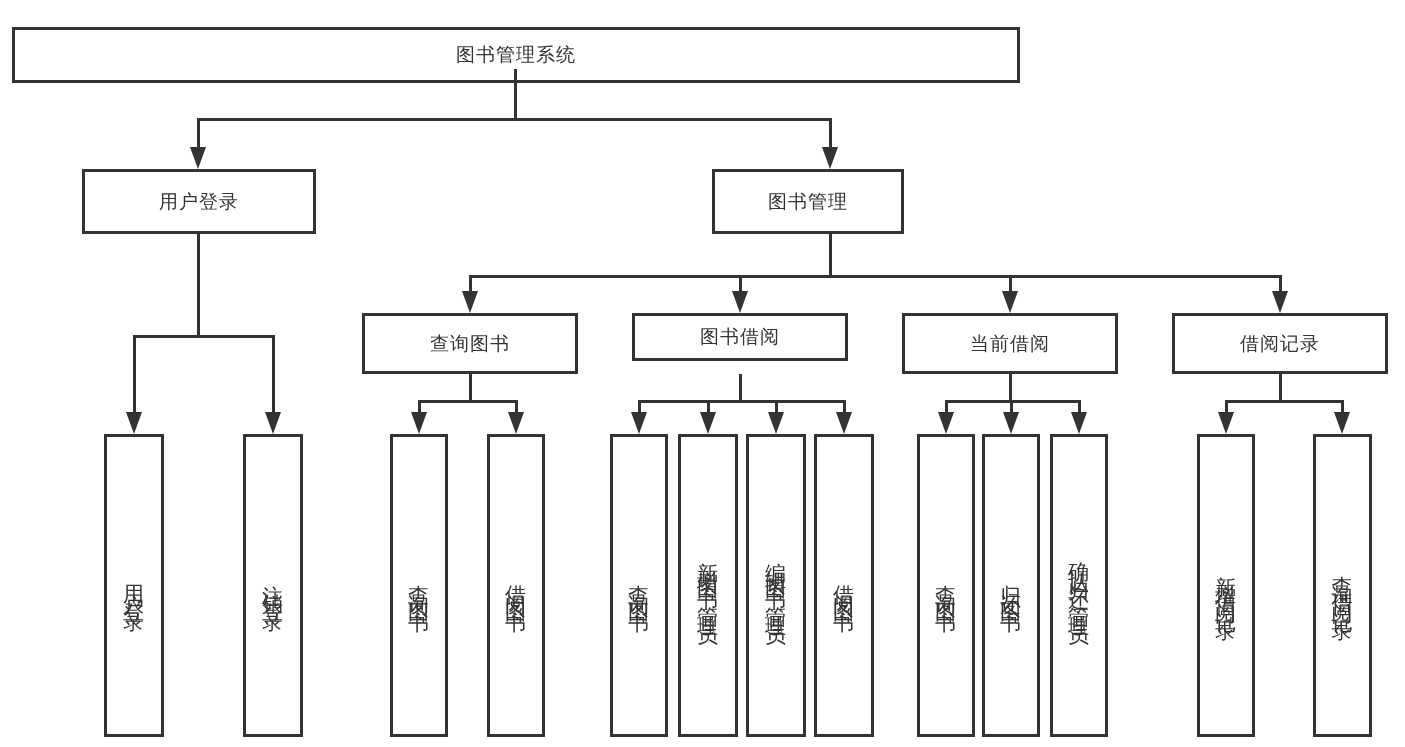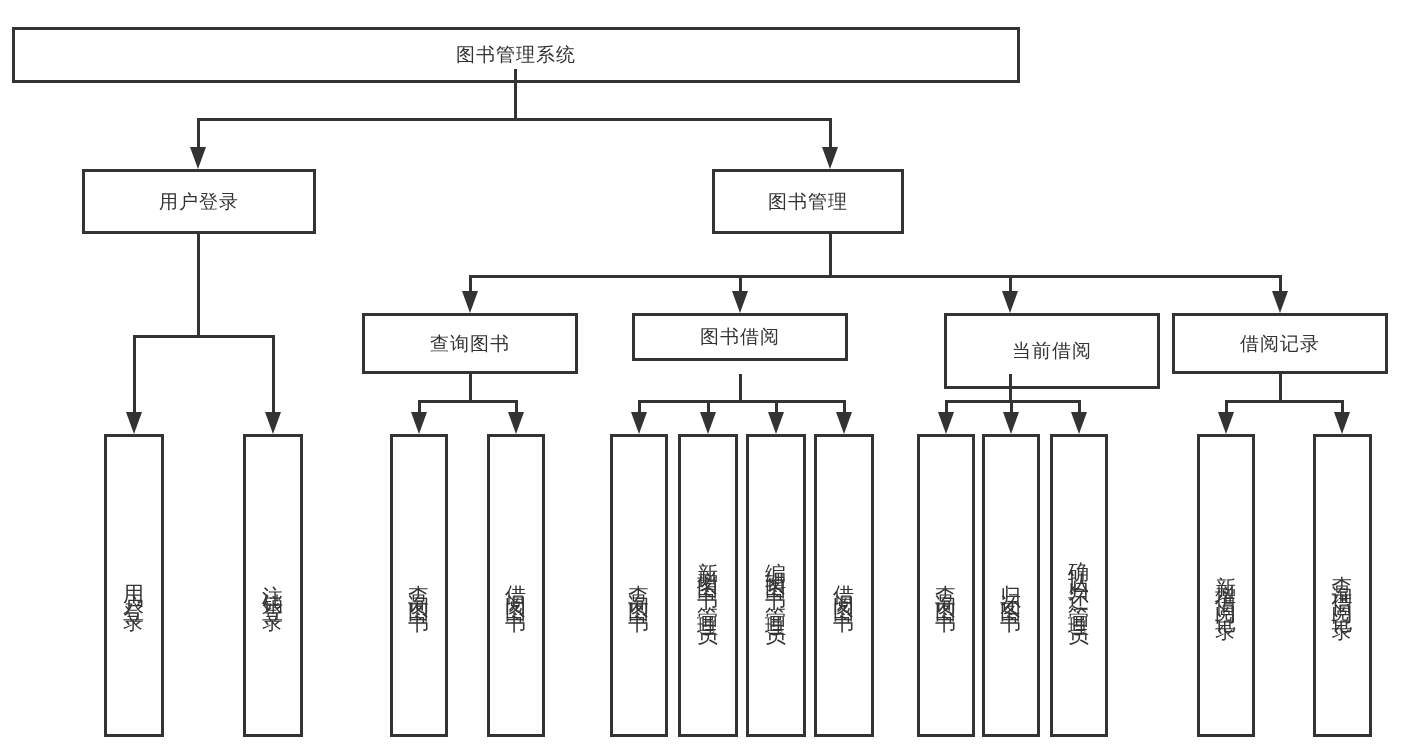--- a/index.html
+++ b/index.html
@@ -69,21 +69,21 @@
   <div class="box hbox" style="left:712px;top:169px;width:192px;height:65px;">
     <span>图书管理</span>
   </div>
 
   <div class="box hbox" style="left:362px;top:313px;width:216px;height:61px;">
     <span>查询图书</span>
   </div>
   <div class="box hbox" style="left:632px;top:313px;width:216px;height:48px;">
     <span>图书借阅</span>
   </div>
-  <div class="box hbox" style="left:902px;top:313px;width:216px;height:76px;margin-left:42px;">
+  <div class="box hbox" style="left:902px;top:313px;width:216px;height:61px;">
     <span>当前借阅</span>
   </div>
   <div class="box hbox" style="left:1172px;top:313px;width:216px;height:61px;">
     <span>借阅记录</span>
   </div>
 
   <div class="box vbox" style="left:104px;top:434px;width:60px;height:303px;">
     <span class="vtext">用户登录</span>
   </div>
   <div class="box vbox" style="left:243px;top:434px;width:60px;height:303px;">

